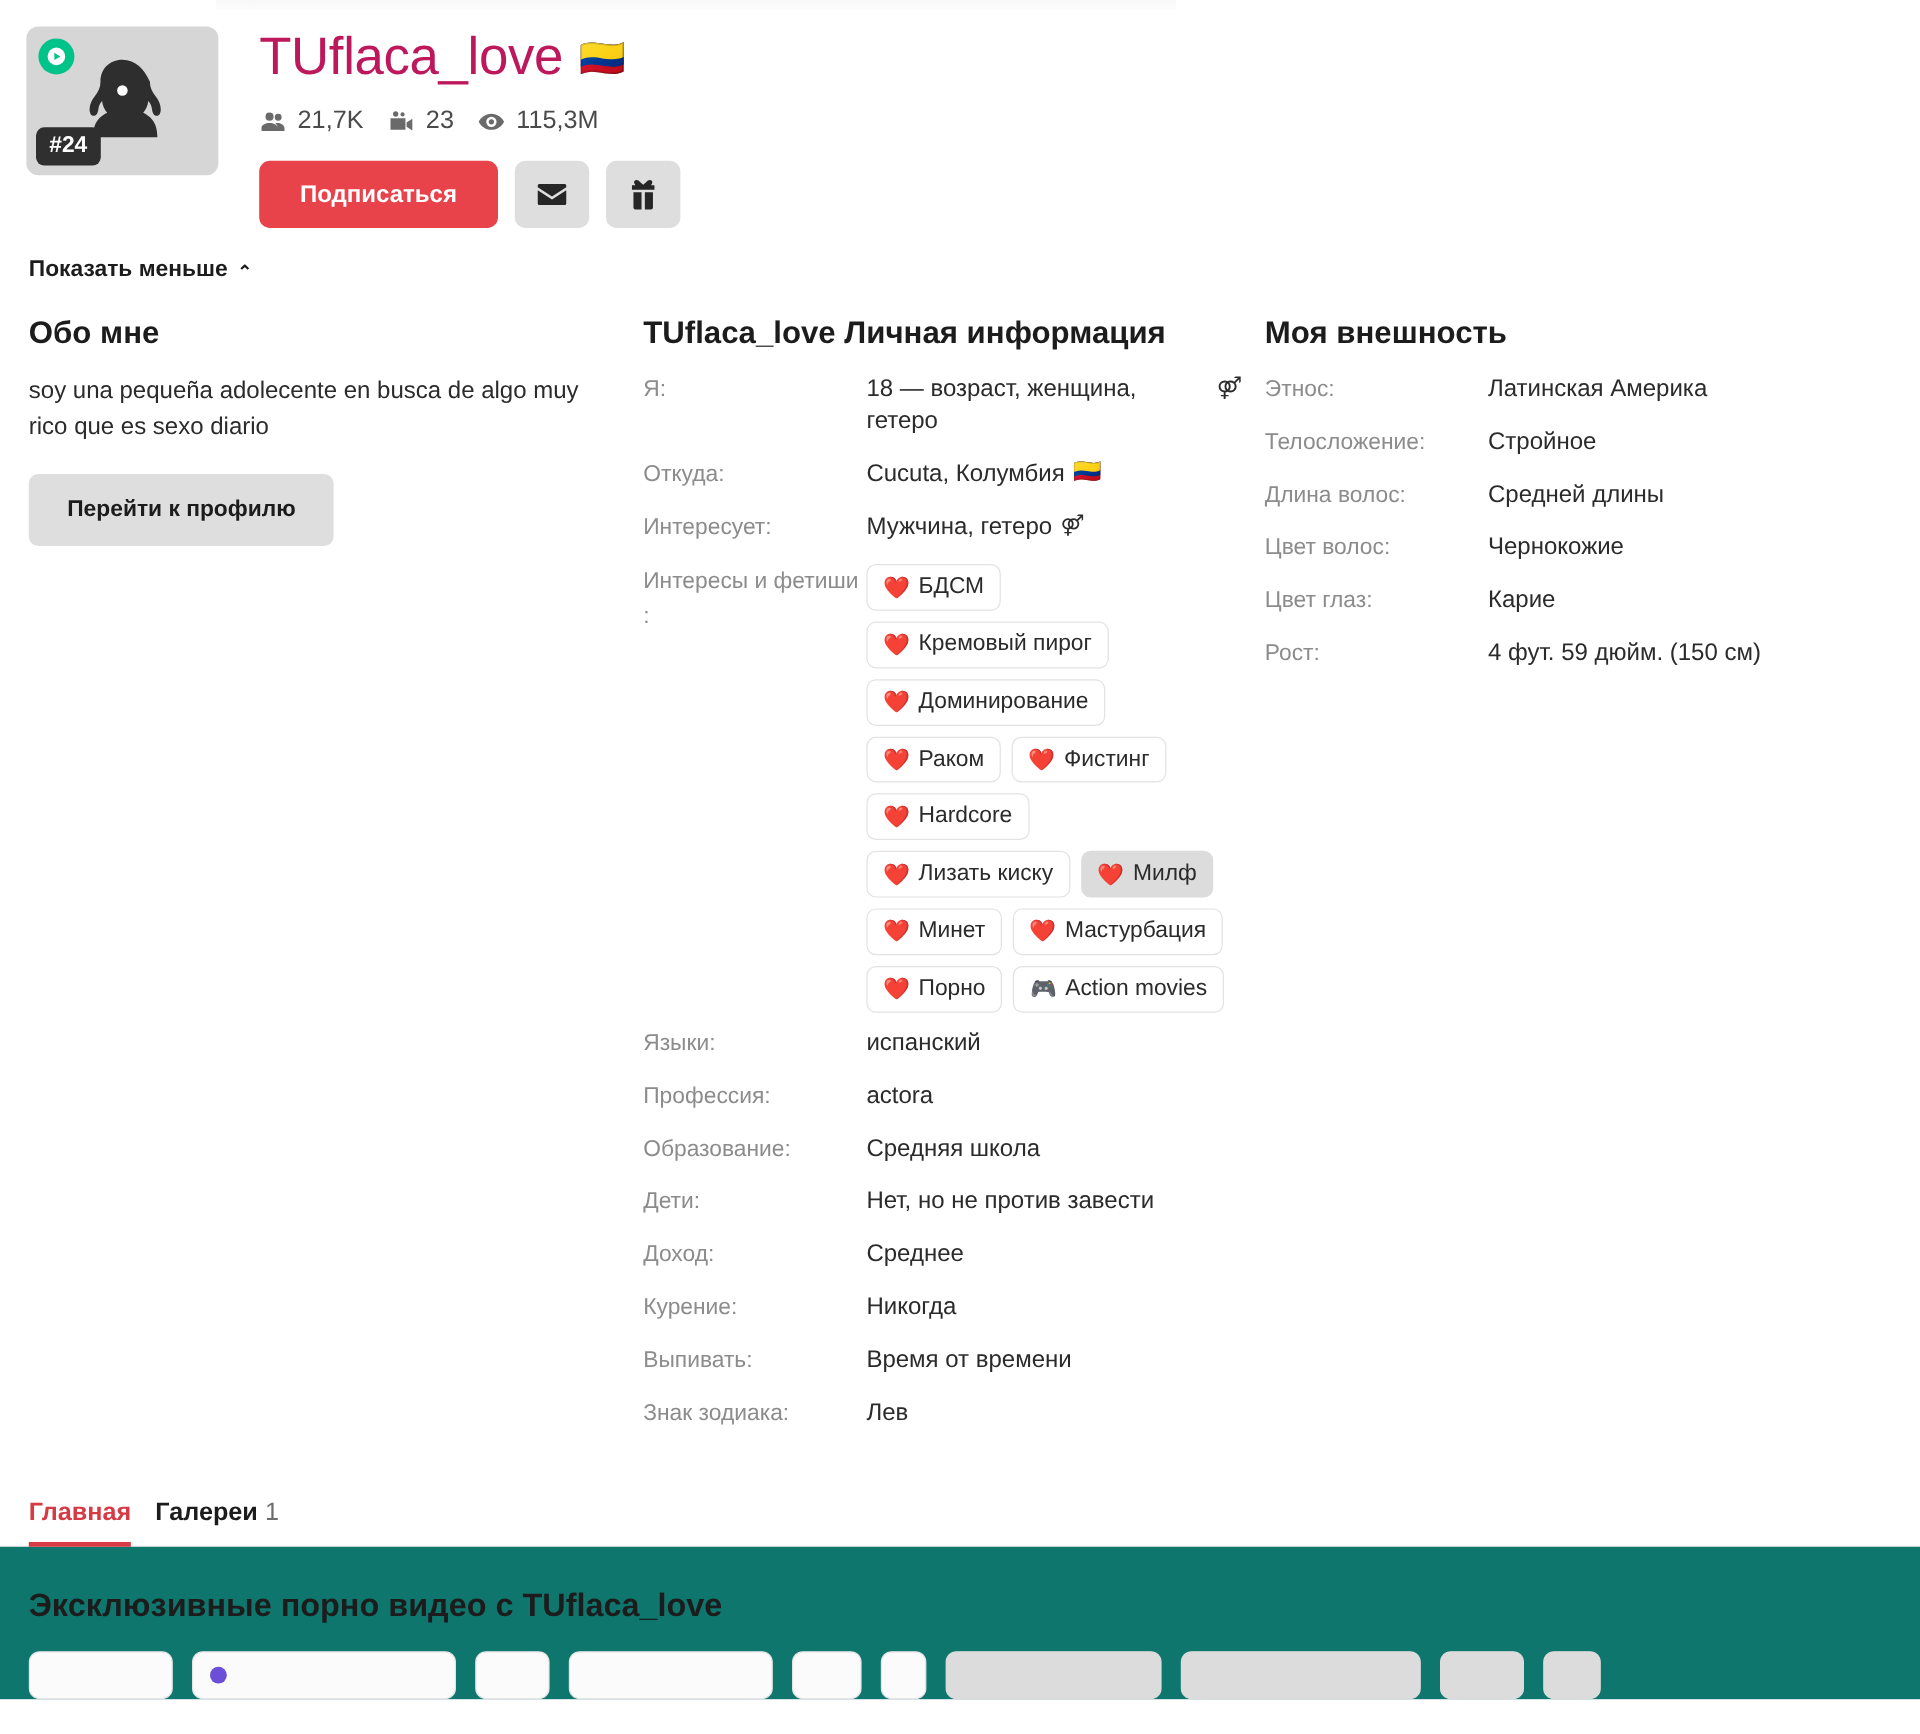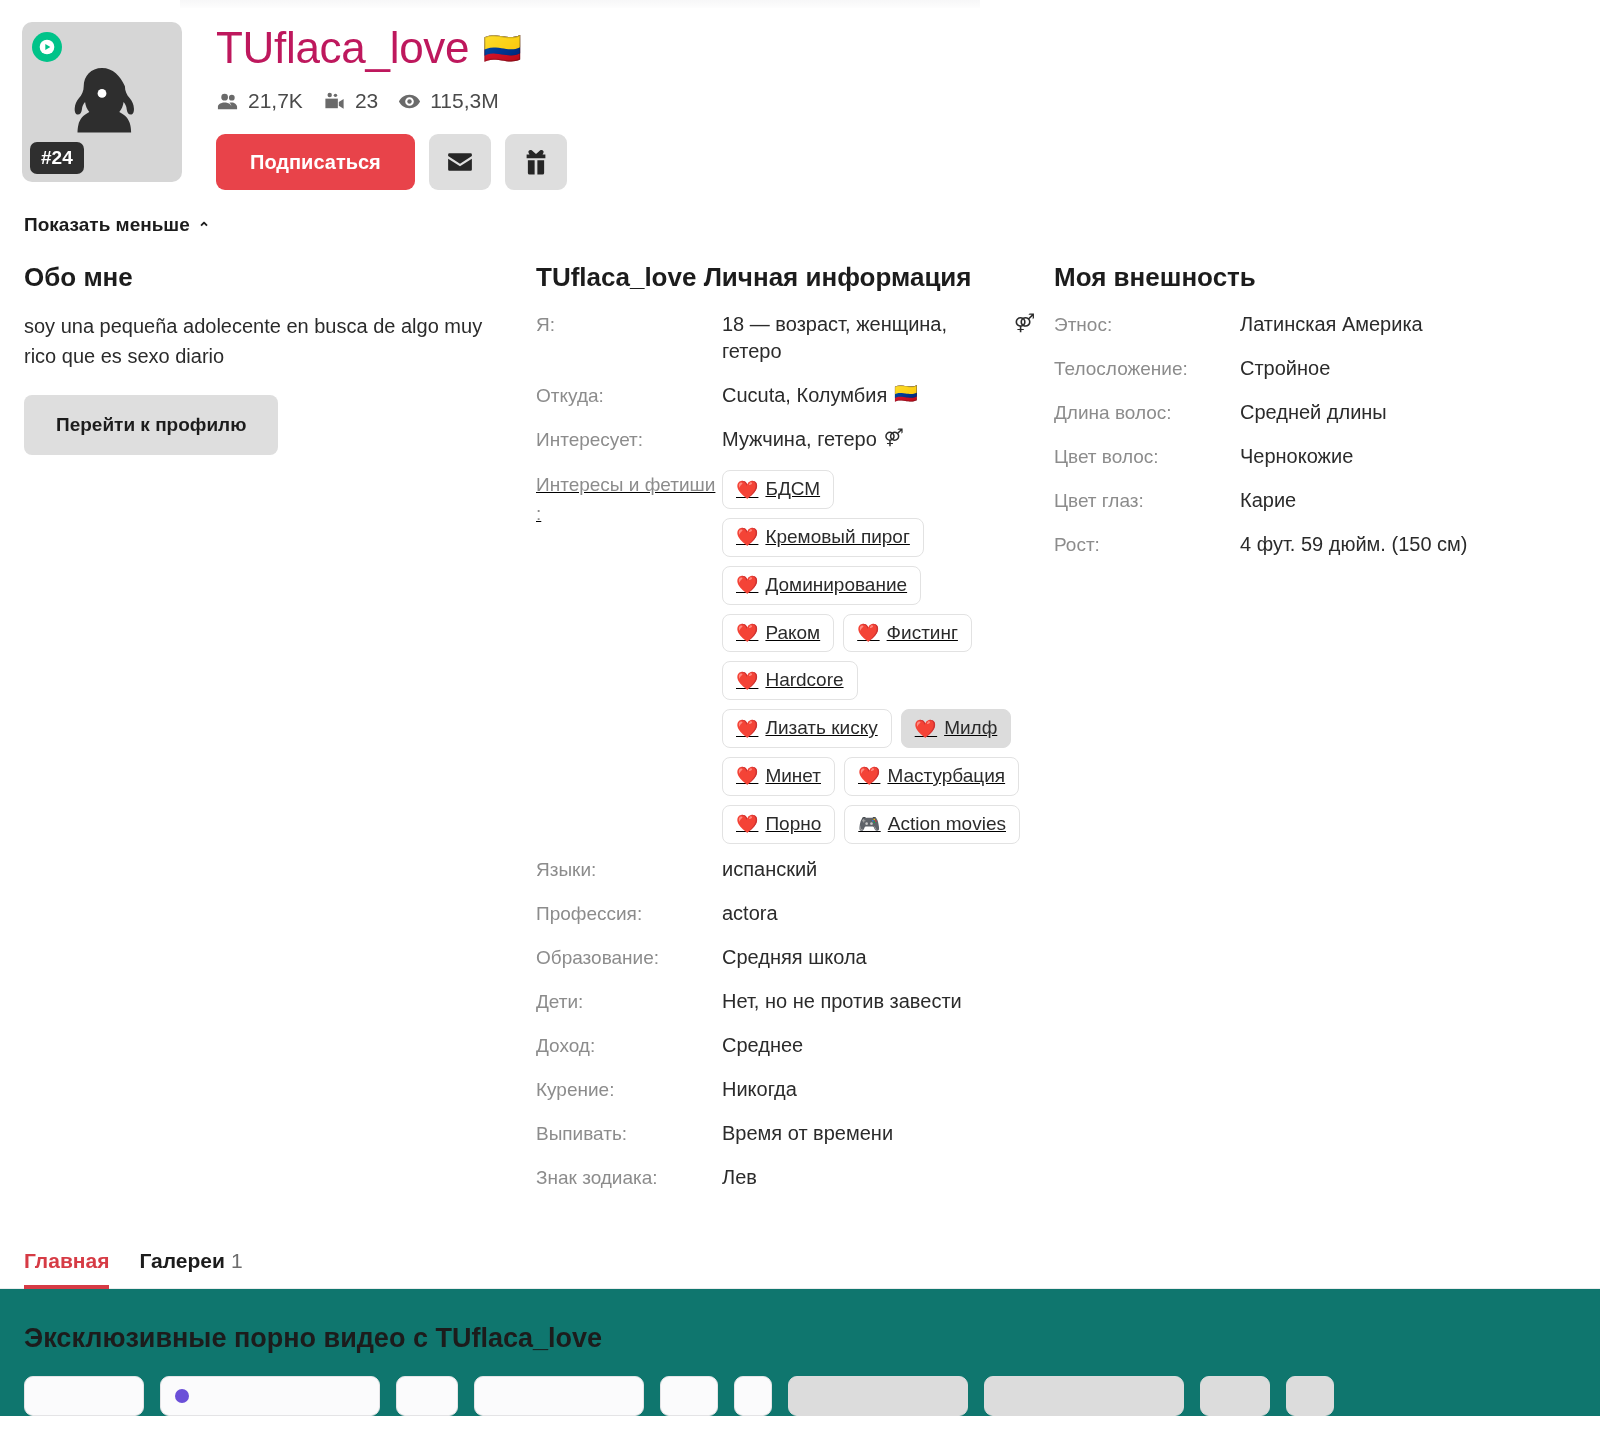--- a/index.html
+++ b/index.html
@@ -26,21 +26,21 @@
   }
 
   
   .hdr {
     display: flex;
     align-items: flex-start;
     padding: 22px 0 0 22px;
   }
   .avatar-wrap {
     position: relative;
-    width: 160px; height: 160px;
+    width: 160px; height: 124px;
     border-radius: 10px;
     background: #d6d6d6;
     flex: 0 0 160px;
     display: flex; align-items: center; justify-content: center;
   }
   .avatar-silhouette { width: 78px; height: 78px; display:block; }
   .live-dot {
     position: absolute; top: 10px; left: 10px;
     width: 30px; height: 30px; border-radius: 50%;
     background: #00c389;
@@ -128,39 +128,39 @@
   }
   .ival {
     font-size: 20px; color: #2b2b2b; line-height: 1.35;
     display: flex; align-items: flex-start; gap: 7px; flex-wrap: wrap;
   }
   .ival .gsym { font-size: 17px; line-height: 1.4; }
   .ival .flag-s { font-size: 19px; line-height: 1.3; }
   .ival-me { position: relative; max-width: 260px; }
   .me-sym { position: absolute; left: 292px; top: 0; font-size: 18px; }
 
-  .irow-tags { margin-bottom: 12px; text-decoration: underline; }
+  .irow-tags { margin-bottom: 12px; }
   .ikey-tags { line-height: 1.5; }
   .tags { display: flex; flex-wrap: wrap; gap: 9px; max-width: 300px; }
   .tag {
     display: inline-flex; align-items: center; gap: 7px;
     border: 1px solid #e2e2e2; border-radius: 8px;
     background: #ffffff;
     font-size: 19px; color: #2b2b2b;
     padding: 7px 13px; line-height: 1.2;
     cursor: pointer; white-space: nowrap;
   }
   .tag.hl { background: #dcdcdc; border-color: #dcdcdc; }
   .tag .emo { font-size: 18px; line-height: 1; }
 
   
   .tabs {
     margin-top: 40px;
     padding: 0 0 0 24px;
-    display: flex; align-items: flex-end; gap: 30px;
+    display: flex; align-items: flex-end; gap: 20px;
     border-bottom: 1px solid #ececec;
   }
   .tab {
     font-size: 21px; font-weight: 700; color: #1c1c1c;
     padding-bottom: 12px; cursor: pointer;
     border-bottom: 4px solid transparent;
     position: relative; top: 1px;
   }
   .tab.active { color: #d63b45; border-bottom-color: #d63b45; }
   .tab .count { font-weight: 400; color: #6d6d6d; margin-left: 6px; }

